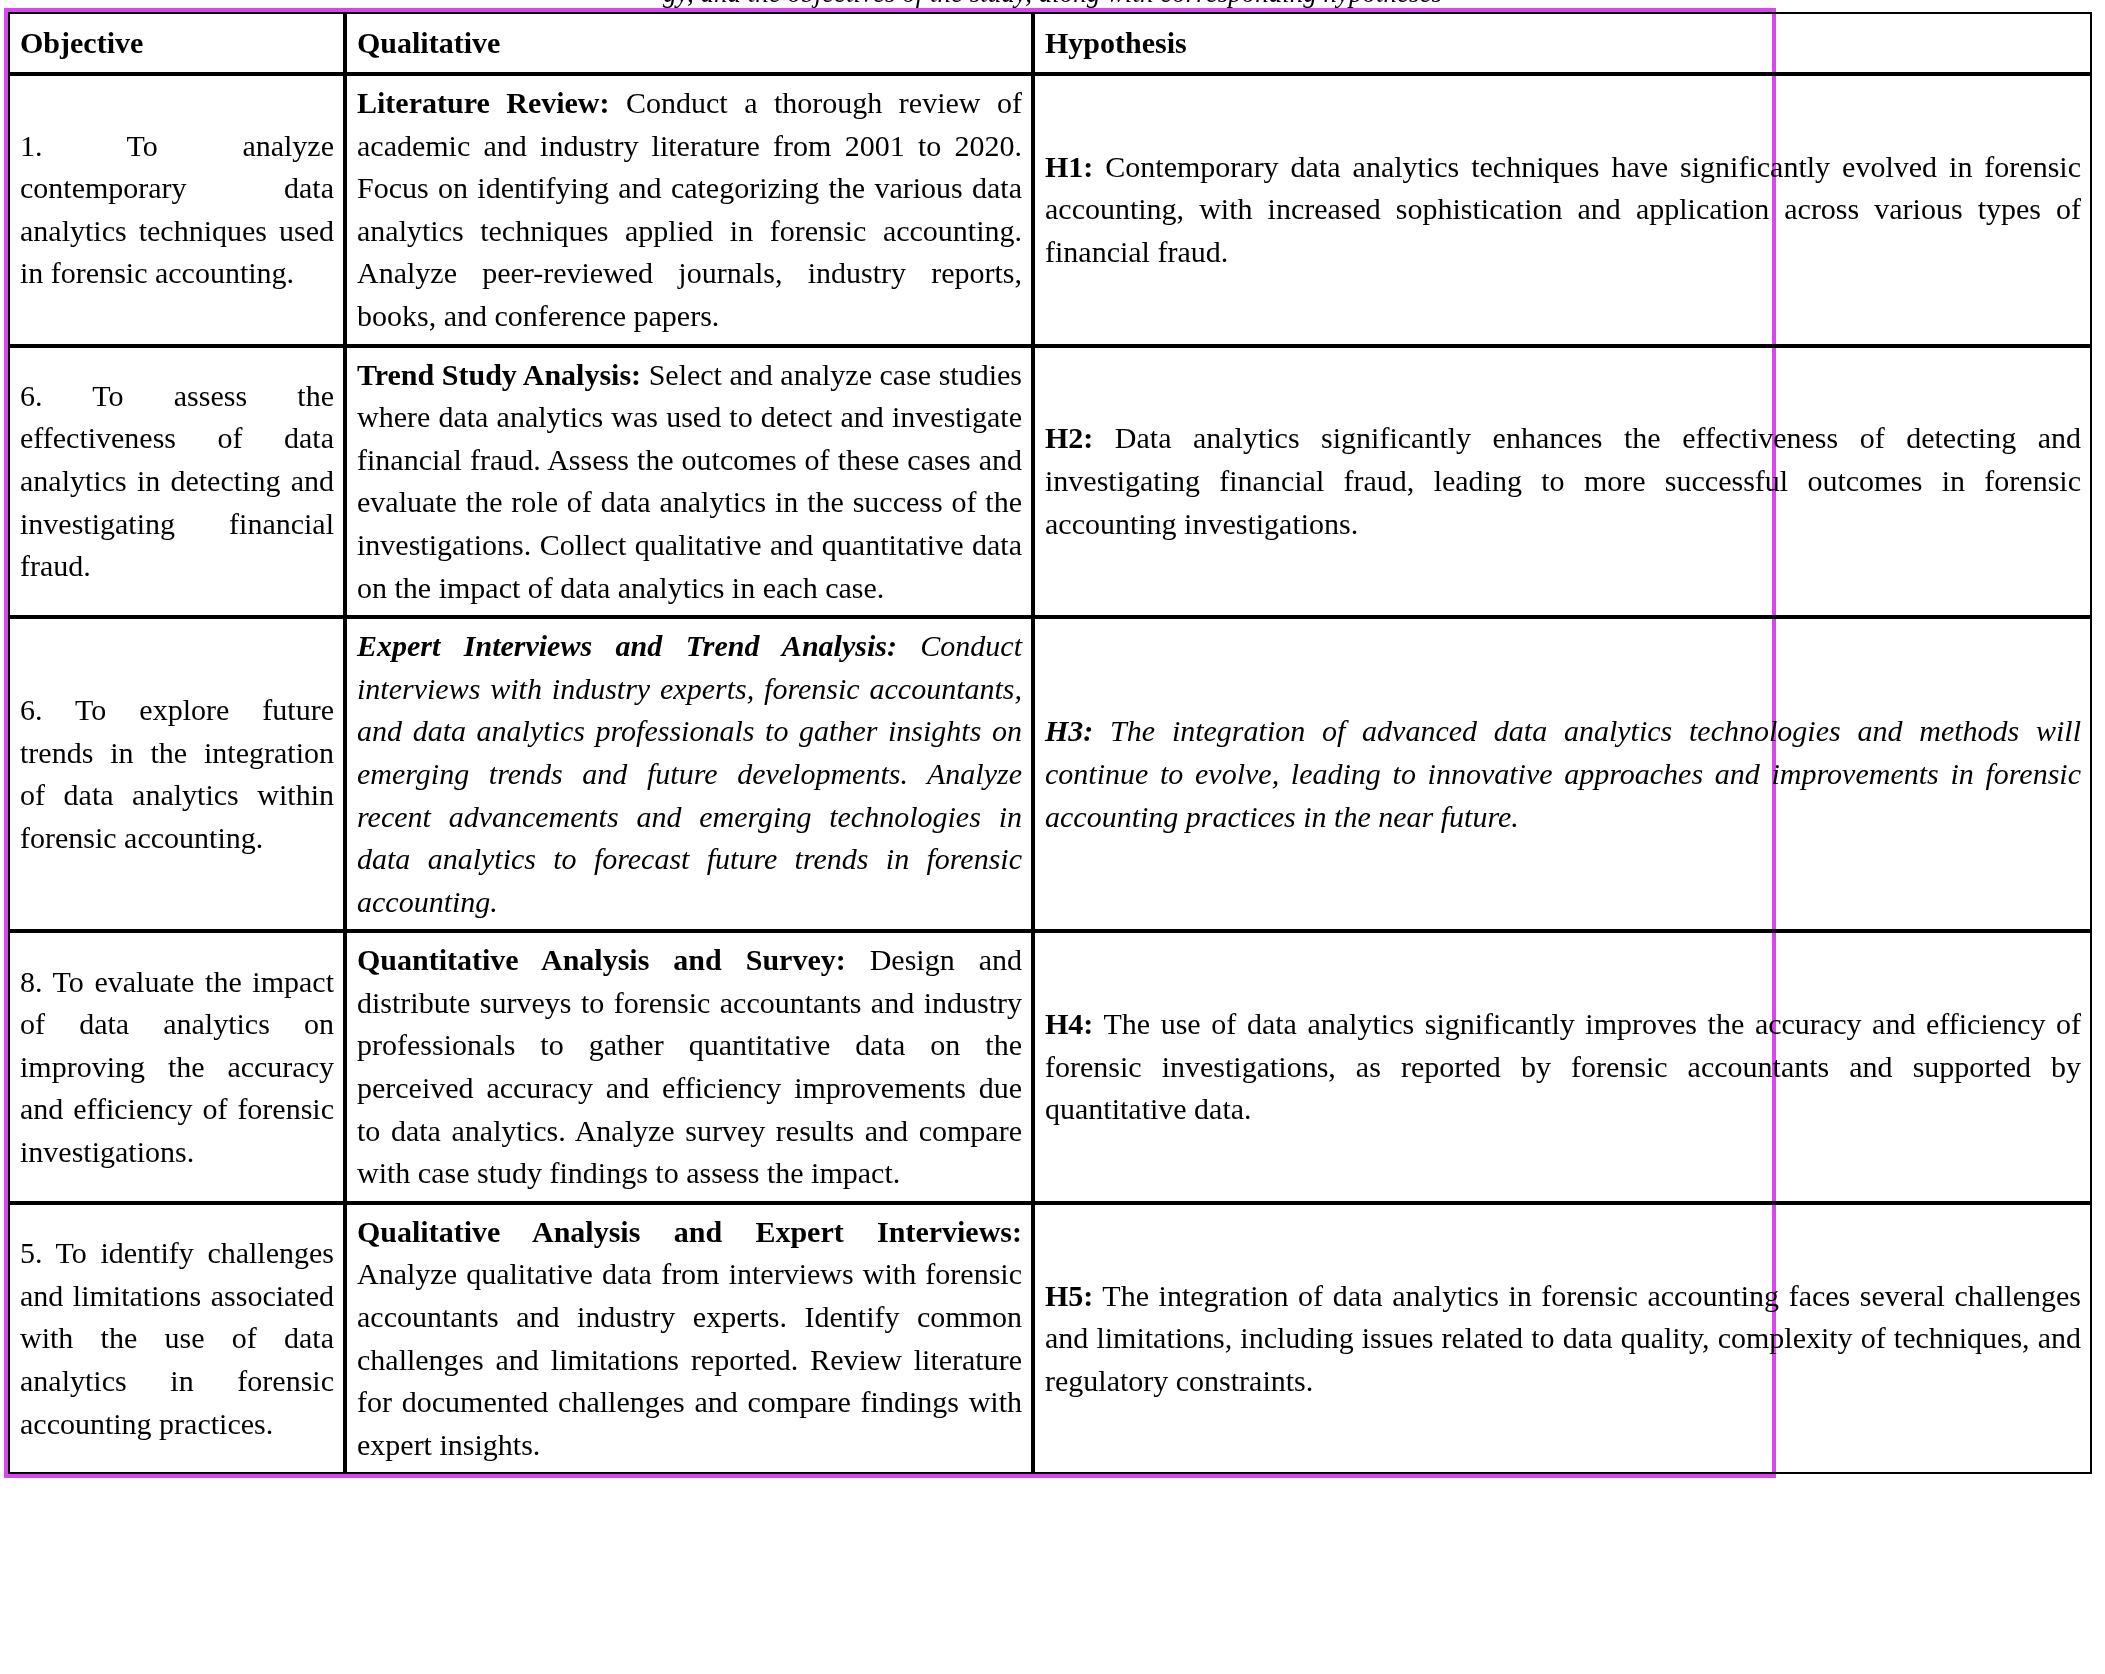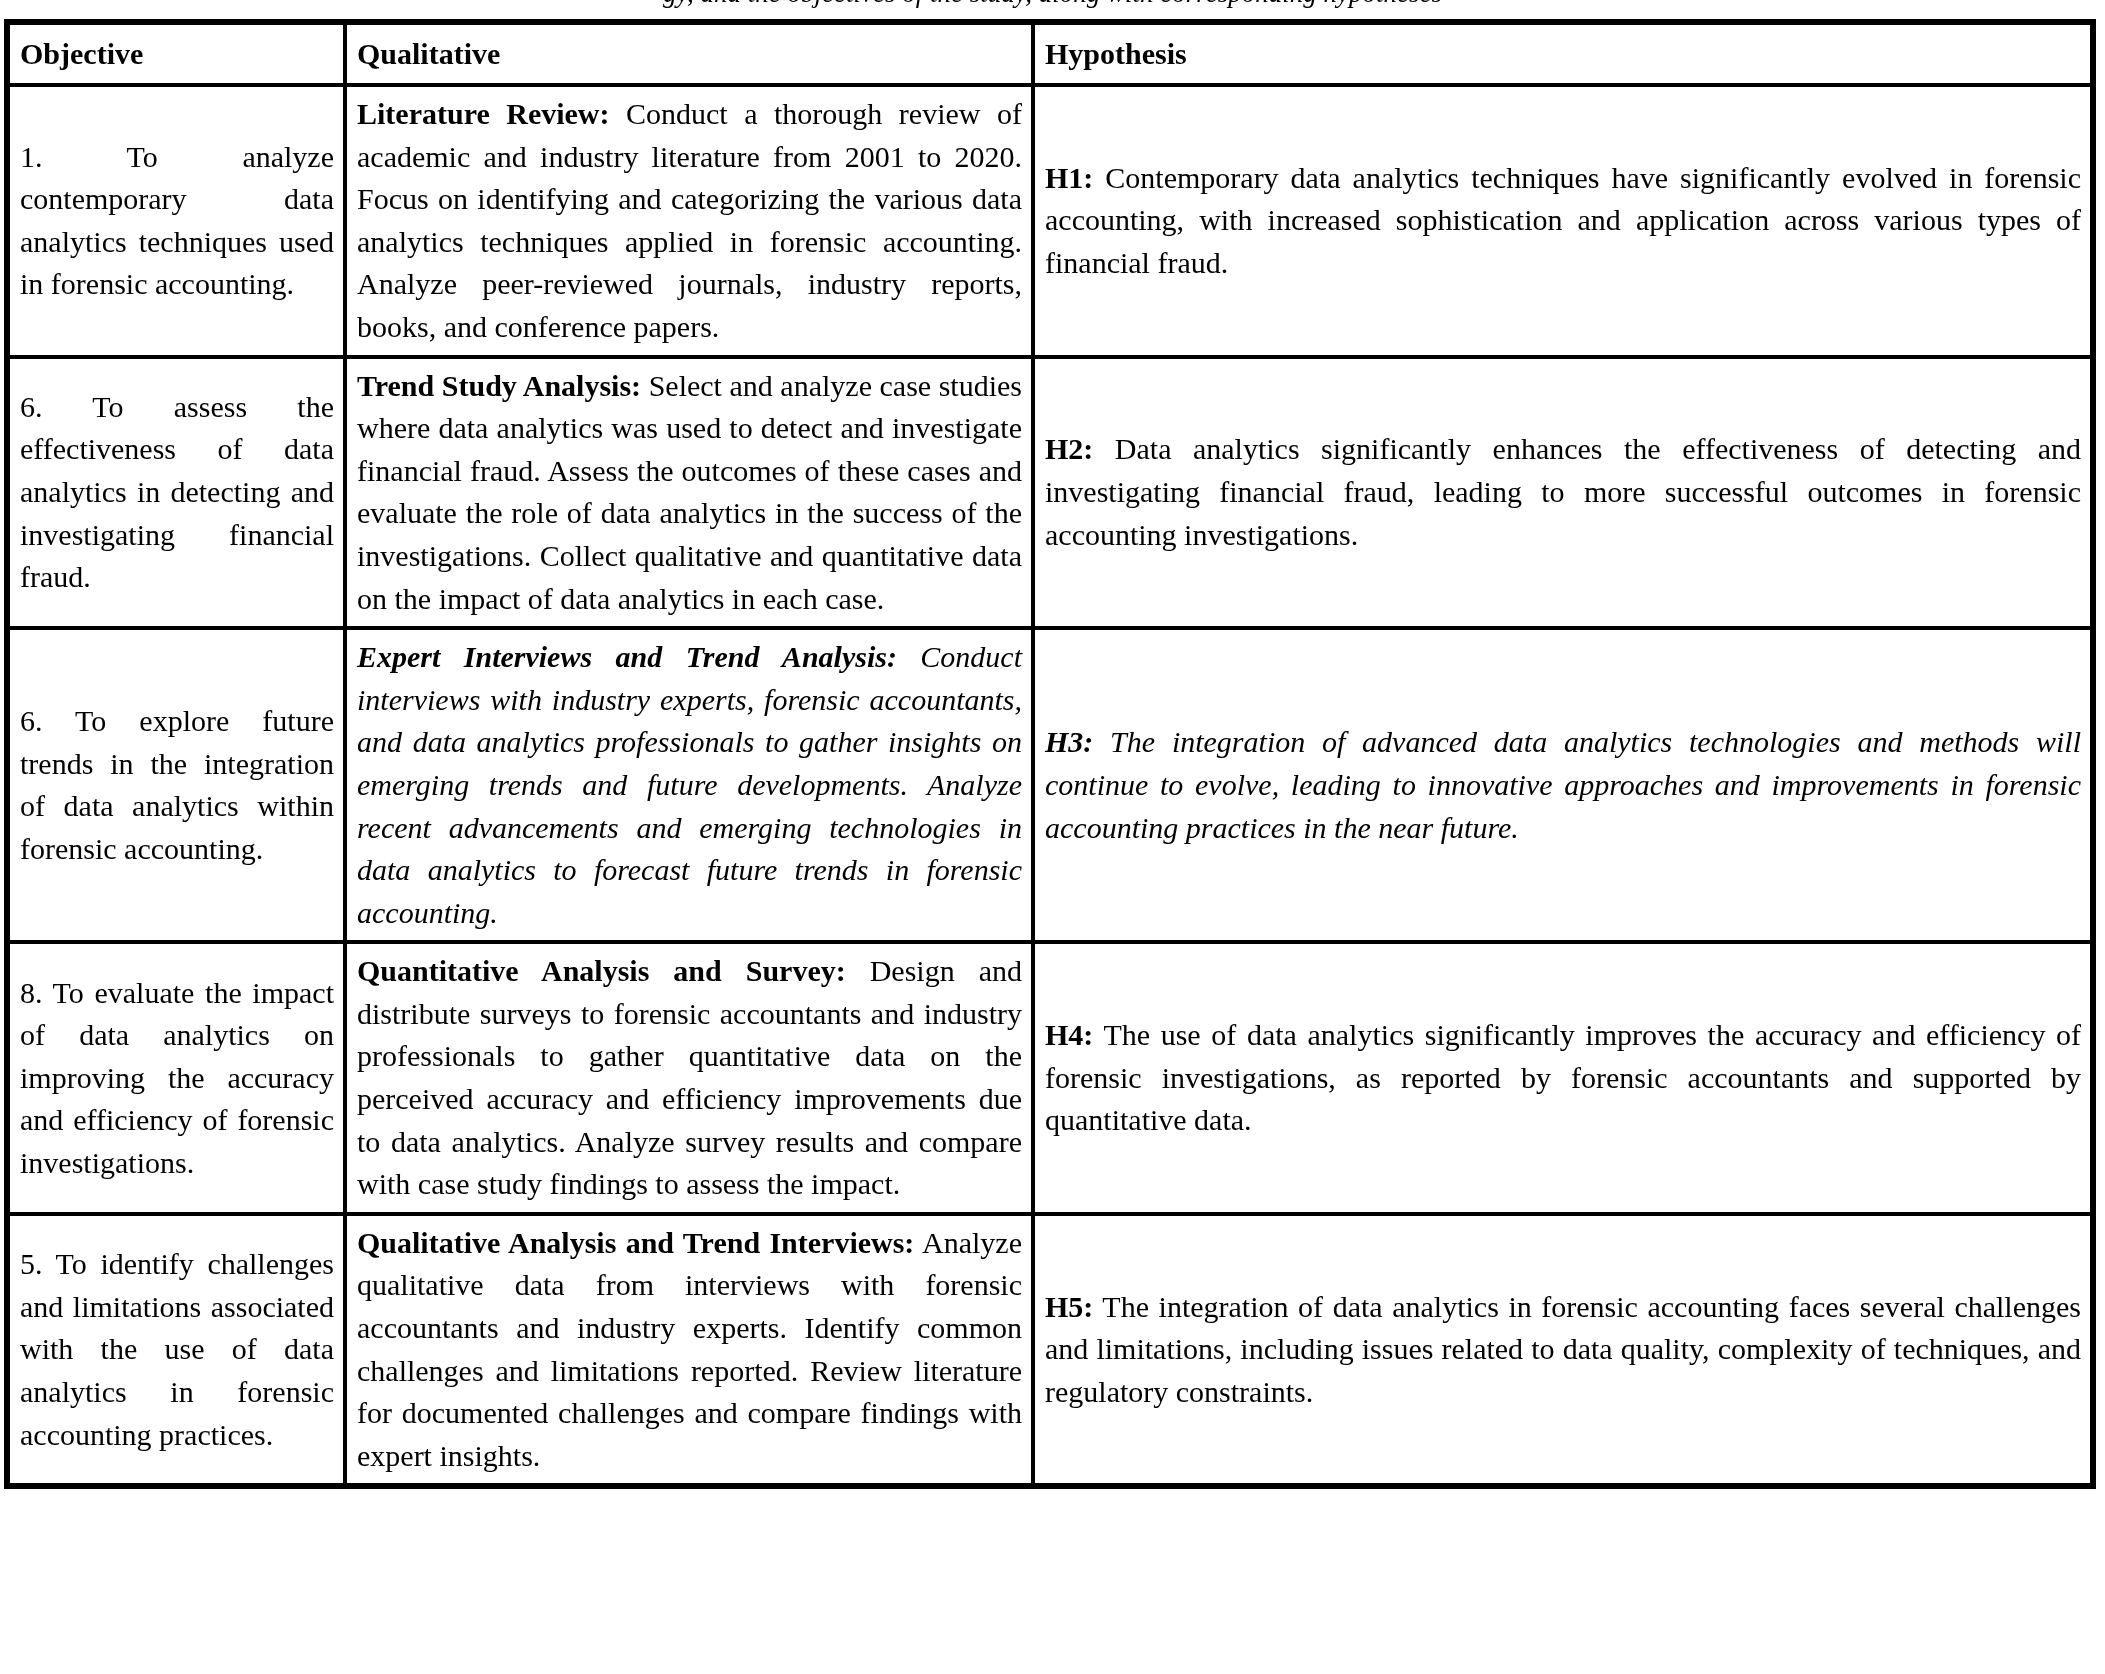--- a/index.html
+++ b/index.html
@@ -28,24 +28,24 @@
     font-size: 27px;
     font-style: italic;
     text-align: center;
     white-space: nowrap;
     line-height: 30px;
     color: #000;
   }
 
   .table-outer {
     position: absolute;
-    top: 19px;
+    top: 8px;
     left: 4px;
-    width: 2092px;
-    border: 4px solid #000000;
+    width: 1772px;
+    border: 4px solid #d946ef;
     box-sizing: border-box;
     background: #fff;
   }
 
   table.research-table {
     border-collapse: separate;
     border-spacing: 0;
     width: 100%;
     table-layout: fixed;
   }
@@ -153,19 +153,19 @@
       </tr>
 
       <tr class="r4">
         <td class="obj-cell">8. To evaluate the impact of data analytics on improving the accuracy and efficiency of forensic investigations.</td>
         <td class="meth-cell"><span class="lead">Quantitative Analysis and Survey:</span><span> Design and distribute surveys to forensic accountants and industry professionals to gather quantitative data on the perceived accuracy and efficiency improvements due to data analytics. Analyze survey results and compare with case study findings to assess the impact.</span></td>
         <td class="hyp-cell"><span class="lead">H4:</span><span> The use of data analytics significantly improves the accuracy and efficiency of forensic investigations, as reported by forensic accountants and supported by quantitative data.</span></td>
       </tr>
 
       <tr class="r5">
         <td class="obj-cell">5. To identify challenges and limitations associated with the use of data analytics in forensic accounting practices.</td>
-        <td class="meth-cell"><span class="lead">Qualitative Analysis and Trend Interviews:</span><span> Analyze qualitative data from interviews with forensic accountants and industry experts. Identify common challenges and limitations reported. Review literature for documented challenges and compare findings with expert insights.</span></td>
+        <td class="meth-cell"><span class="lead">Qualitative Analysis and Expert Interviews:</span><span> Analyze qualitative data from interviews with forensic accountants and industry experts. Identify common challenges and limitations reported. Review literature for documented challenges and compare findings with expert insights.</span></td>
         <td class="hyp-cell"><span class="lead">H5:</span><span> The integration of data analytics in forensic accounting faces several challenges and limitations, including issues related to data quality, complexity of techniques, and regulatory constraints.</span></td>
       </tr>
 
     </tbody>
   </table>
 </div>
 
 </body></html>

